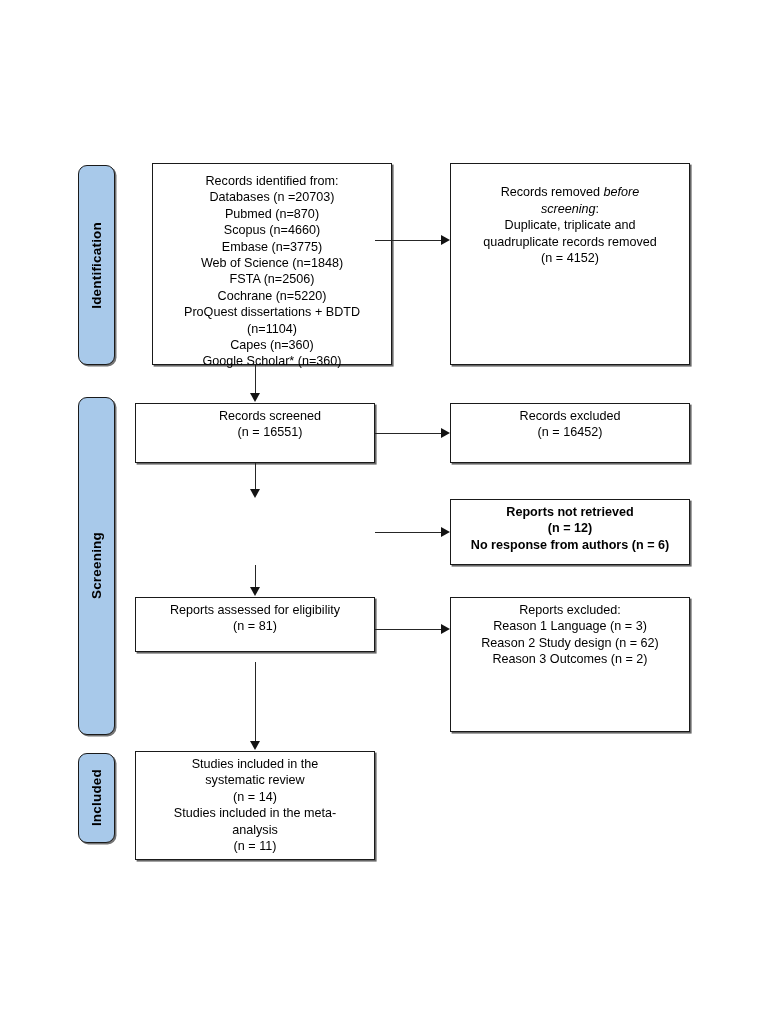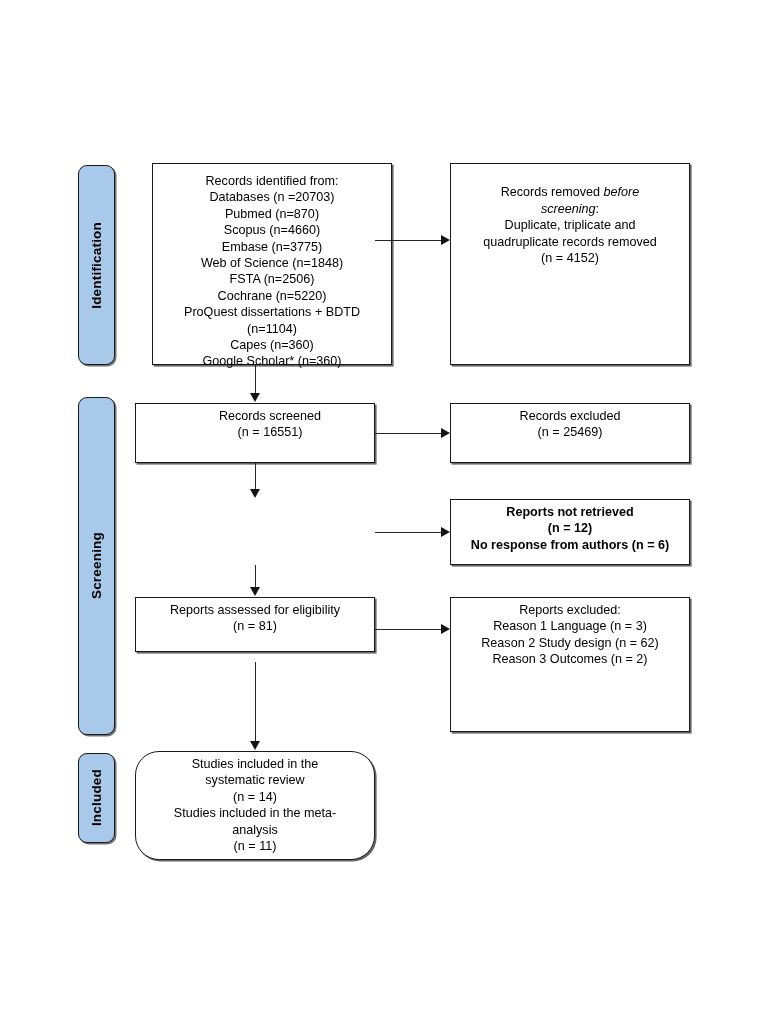--- a/index.html
+++ b/index.html
@@ -147,21 +147,21 @@
   <div class="conn-v" style="left:255px; top:365px; height:29px;"></div>
   <div class="arrow-down" style="left:249.5px; top:393px;"></div>
 
   <div class="flow-box" style="left:135px; top:403px; width:240px; height:60px;padding-left:36px;">
     <span class="box-text">Records screened
 (n = 16551)</span>
   </div>
 
   <div class="flow-box" style="left:450px; top:403px; width:240px; height:60px;">
     <span class="box-text">Records excluded
-(n = 25469)</span>
+(n = 16452)</span>
   </div>
 
   <div class="conn-h" style="left:375px; top:433px; width:66px;"></div>
   <div class="arrow-right" style="left:441px; top:428px;"></div>
 
   <div class="conn-v" style="left:255px; top:463px; height:27px;"></div>
   <div class="arrow-down" style="left:249.5px; top:489px;"></div>
 
 
   <div class="flow-box" style="left:450px; top:499px; width:240px; height:66px;font-weight:bold;">
@@ -187,21 +187,21 @@
 Reason 2 Study design (n = 62)
 Reason 3 Outcomes (n = 2)</span>
   </div>
 
   <div class="conn-h" style="left:375px; top:629px; width:66px;"></div>
   <div class="arrow-right" style="left:441px; top:624px;"></div>
 
   <div class="conn-v" style="left:255px; top:662px; height:80px;"></div>
   <div class="arrow-down" style="left:249.5px; top:741px;"></div>
 
-  <div class="flow-box" style="left:135px; top:751px; width:240px; height:109px;border-radius:24px;">
+  <div class="flow-box" style="left:135px; top:751px; width:240px; height:109px;">
     <span class="box-text">Studies included in the
 systematic review
 (n = 14)
 Studies included in the meta-
 analysis
 (n = 11)</span>
   </div>
 
 </div>
 

